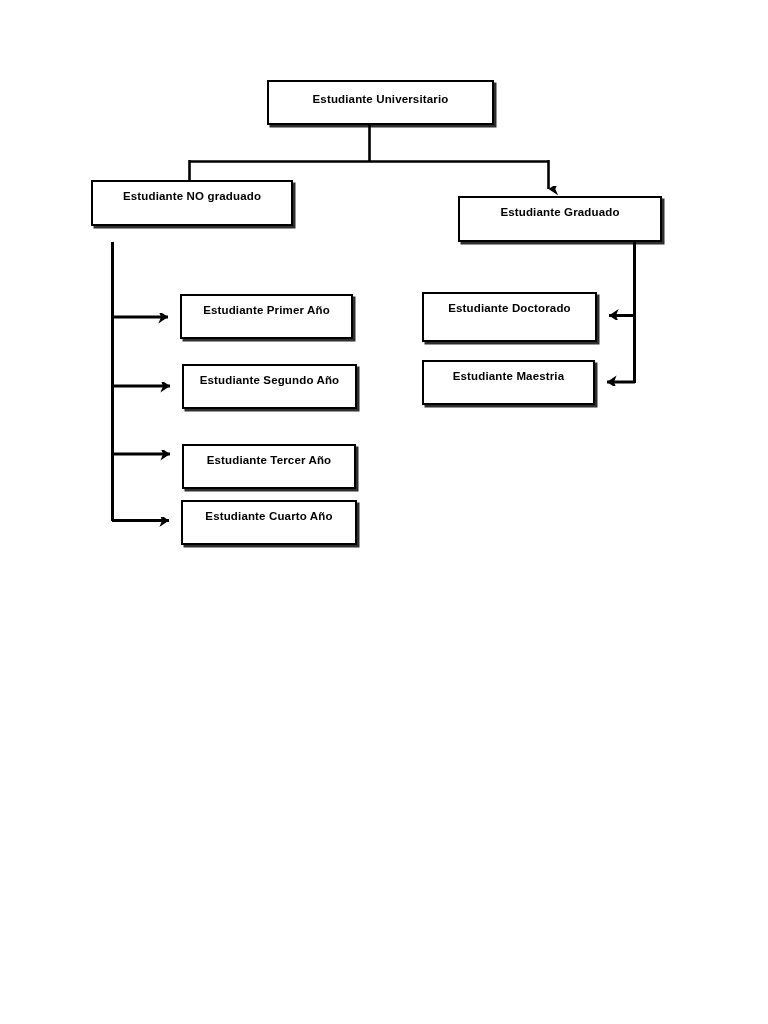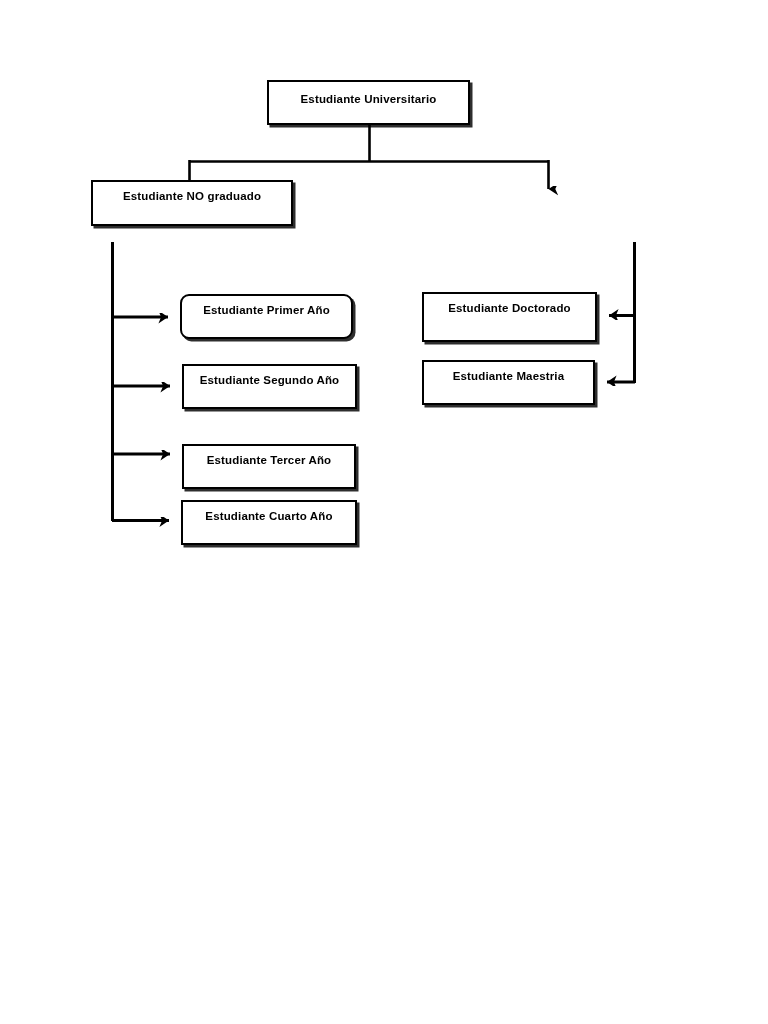--- a/index.html
+++ b/index.html
@@ -43,25 +43,25 @@
     font-family: "Liberation Sans", sans-serif;
     font-weight: bold;
     font-size: 11.5px;
     letter-spacing: 0.15px;
     color: #000000;
     text-align: center;
     line-height: 1.15;
     white-space: nowrap;
   }
   
-  .n-root    { left: 267px; top: 80px;  width: 203px; height: 45px; }
+  .n-root    { left: 267px; top: 80px;  width: 227px; height: 45px; }
   .n-root .node-label { padding-top: 3px; }
   .n-under   { left: 91px;  top: 180px; width: 202px; height: 46px; }
   .n-grad    { left: 458px; top: 196px; width: 204px; height: 46px; }
-  .n-y1      { left: 180px; top: 294px; width: 173px; height: 45px; border-radius: 9px; }
+  .n-y1      { left: 180px; top: 294px; width: 173px; height: 45px; }
   .n-y2      { left: 182px; top: 364px; width: 175px; height: 45px; }
   .n-y3      { left: 182px; top: 444px; width: 174px; height: 45px; }
   .n-y4      { left: 181px; top: 500px; width: 176px; height: 45px; }
   .n-doc     { left: 422px; top: 292px; width: 175px; height: 50px; }
   .n-mas     { left: 422px; top: 360px; width: 173px; height: 45px; }
 </style>
 </head>
 <body>
 
 <div id="page">
@@ -125,20 +125,23 @@
   </svg>
 
   <div class="node n-root">
     <span class="node-label">Estudiante Universitario</span>
   </div>
 
   <div class="node n-under">
     <span class="node-label">Estudiante NO graduado</span>
   </div>
 
+  <div class="node n-grad">
+    <span class="node-label">Estudiante Graduado</span>
+  </div>
 
   <div class="node n-y1">
     <span class="node-label">Estudiante Primer Año</span>
   </div>
 
   <div class="node n-y2">
     <span class="node-label">Estudiante Segundo Año</span>
   </div>
 
   <div class="node n-y3">

